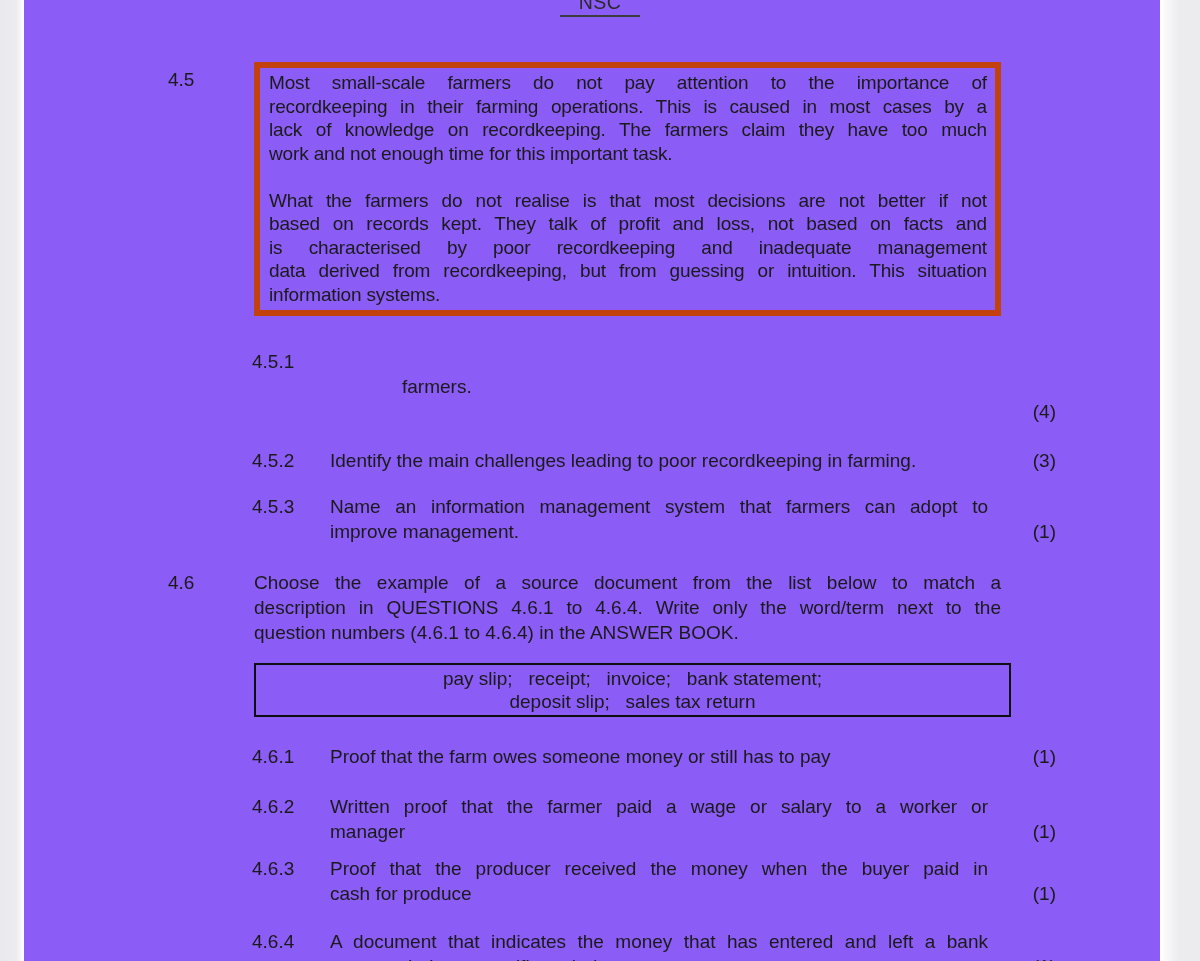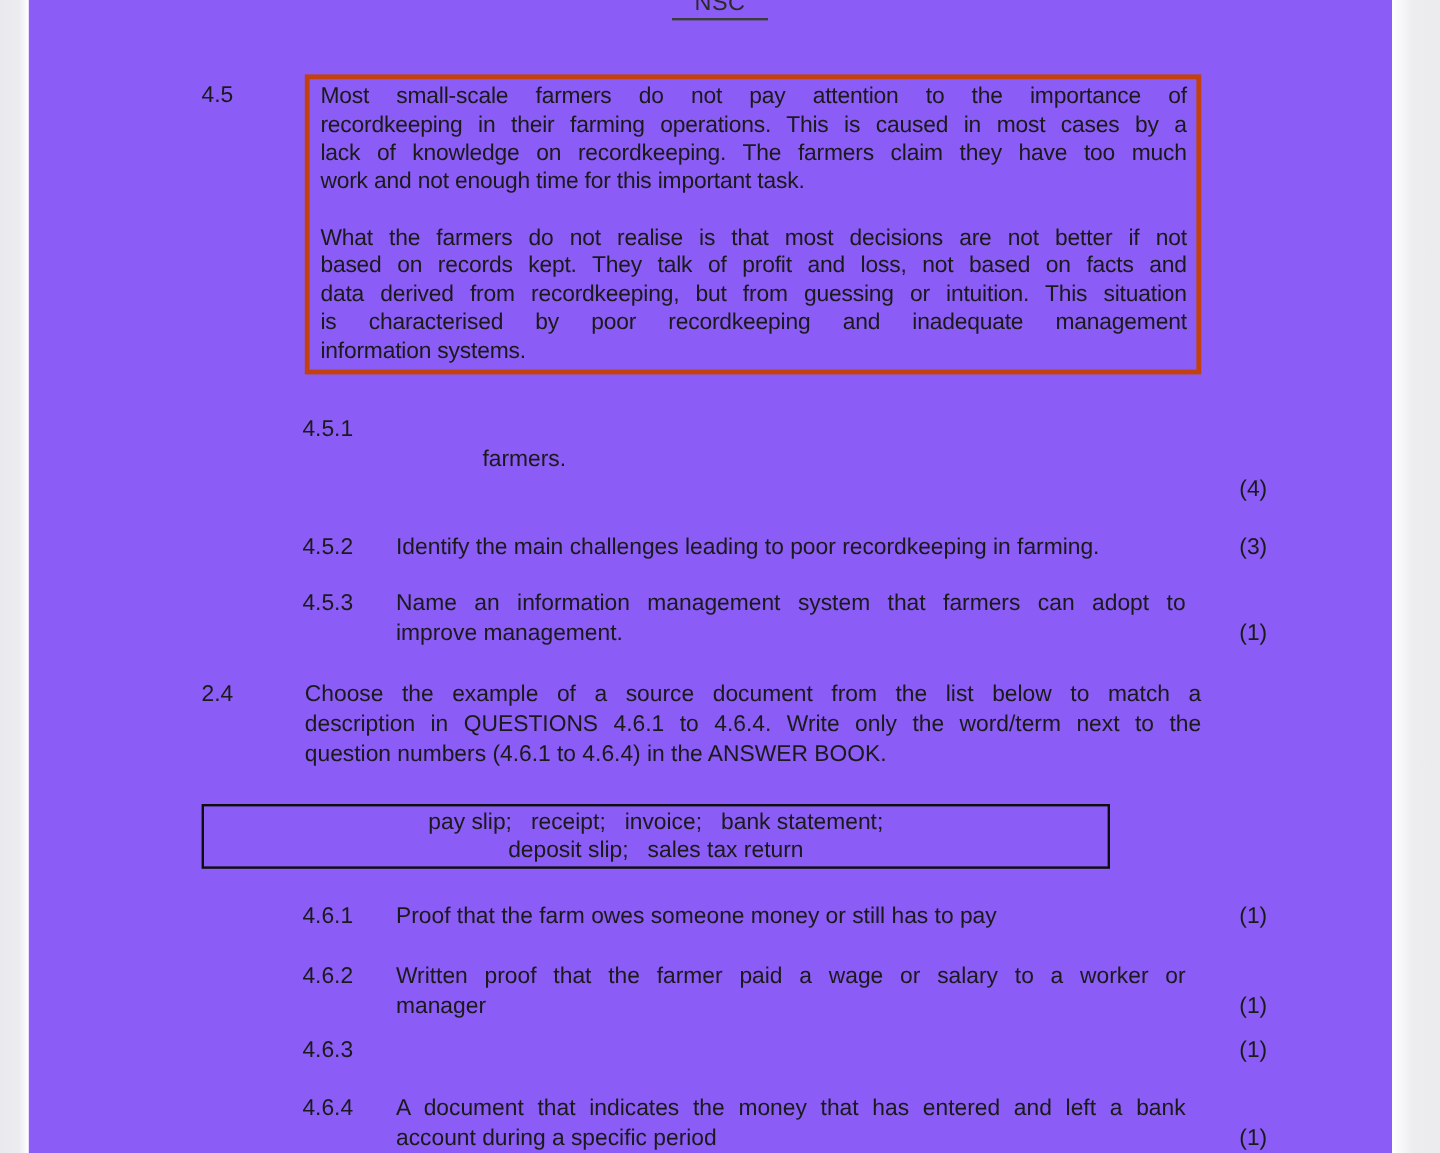--- a/index.html
+++ b/index.html
@@ -35,21 +35,21 @@
   }
   .content {
     position: absolute; left: 168px; top: 62px; width: 892px;
   }
   .row-main { display: flex; gap: 11px; }
   .row-main .num { width: 75px; flex: none; padding-top: 5px; }
   .row-main .num2 { width: 75px; flex: none; }
   .row-main .body { width: 747px; flex: none; }
 
   .passage-box {
-    border: 4px solid #c2410c;
+    border: 6px solid #c2410c;
     padding: 3px 8px 4px 9px;
     line-height: 23.5px;
     letter-spacing: -0.15px;
   }
   .passage-box .para + .para { margin-top: 23.5px; }
   .jline { text-align: justify; text-align-last: justify; }
   .jlast { text-align: justify; text-align-last: left; }
 
   .row-sub {
     display: flex;
@@ -57,21 +57,21 @@
     margin-left: 84px;
   }
   .row-sub .subnum { width: 78px; flex: none; align-self: flex-start; }
   .row-sub .subtext { width: 658px; flex: none; }
   .row-sub .mark { flex: 1; text-align: right; padding-right: 4px; white-space: nowrap; }
 
   .m-451 { margin-top: 33px; flex-direction: column; }
   .m-452 { margin-top: 24px; }
   .m-453 { margin-top: 21px; }
   .m-46  { margin-top: 26px; }
-  .m-box2{ margin-top: 18px; flex-direction: column; }
+  .m-box2{ margin-top: 18px; }
   .m-461 { margin-top: 27px; }
   .m-462 { margin-top: 25px; }
   .m-463 { margin-top: 12px; }
   .m-464 { margin-top: 23px; }
 
   .word-list-box {
     box-sizing: border-box;
     width: 757px;
     border: 2px solid #0e0e0e;
     padding: 2px 8px;
@@ -98,22 +98,22 @@
         <div class="passage-box">
           <div class="para">
             <div class="jline">Most small-scale farmers do not pay attention to the importance of</div>
             <div class="jline">recordkeeping in their farming operations. This is caused in most cases by a</div>
             <div class="jline">lack of knowledge on recordkeeping. The farmers claim they have too much</div>
             <div class="jlast">work and not enough time for this important task.</div>
           </div>
           <div class="para">
             <div class="jline">What the farmers do not realise is that most decisions are not better if not</div>
             <div class="jline">based on records kept. They talk of profit and loss, not based on facts and</div>
+            <div class="jline">is characterised by poor recordkeeping and inadequate management</div>
             <div class="jline">data derived from recordkeeping, but from guessing or intuition. This situation</div>
-            <div class="jline">is characterised by poor recordkeeping and inadequate management</div>
             <div class="jlast">information systems.</div>
           </div>
         </div>
       </div>
     </div>
 
     <div class="row-sub m-451">
       <div class="subnum">4.5.1</div>
       <div class="subtext">
         <div class="jlast">farmers.</div>
@@ -132,21 +132,21 @@
     <div class="row-sub m-453">
       <div class="subnum">4.5.3</div>
       <div class="subtext">
         <div class="jline">Name an information management system that farmers can adopt to</div>
         <div class="jlast">improve management.</div>
       </div>
       <div class="mark">(1)</div>
     </div>
 
     <div class="row-main m-46">
-      <div class="num2">2.4</div>
+      <div class="num2">4.6</div>
       <div class="body">
         <div class="jline">Choose the example of a source document from the list below to match a</div>
         <div class="jline">description in QUESTIONS 4.6.1 to 4.6.4. Write only the word/term next to the</div>
         <div class="jlast">question numbers (4.6.1 to 4.6.4) in the ANSWER BOOK.</div>
       </div>
     </div>
 
     <div class="row-main m-box2">
       <div class="num2"></div>
       <div class="body">
@@ -169,20 +169,24 @@
       <div class="subnum">4.6.2</div>
       <div class="subtext">
         <div class="jline">Written proof that the farmer paid a wage or salary to a worker or</div>
         <div class="jlast">manager</div>
       </div>
       <div class="mark">(1)</div>
     </div>
 
     <div class="row-sub m-463">
       <div class="subnum">4.6.3</div>
+      <div class="subtext">
+        <div class="jline">Proof that the producer received the money when the buyer paid in</div>
+        <div class="jlast">cash for produce</div>
+      </div>
       <div class="mark">(1)</div>
     </div>
 
     <div class="row-sub m-464">
       <div class="subnum">4.6.4</div>
       <div class="subtext">
         <div class="jline">A document that indicates the money that has entered and left a bank</div>
         <div class="jlast">account during a specific period</div>
       </div>
       <div class="mark">(1)</div>

